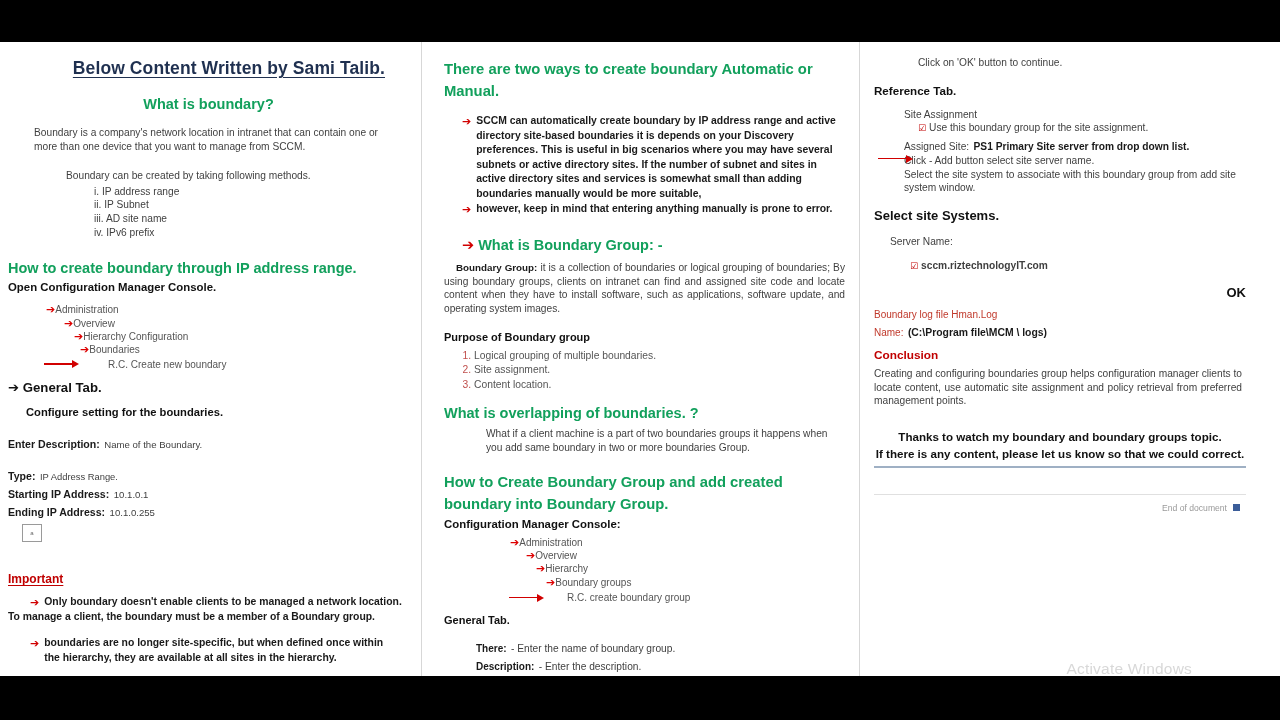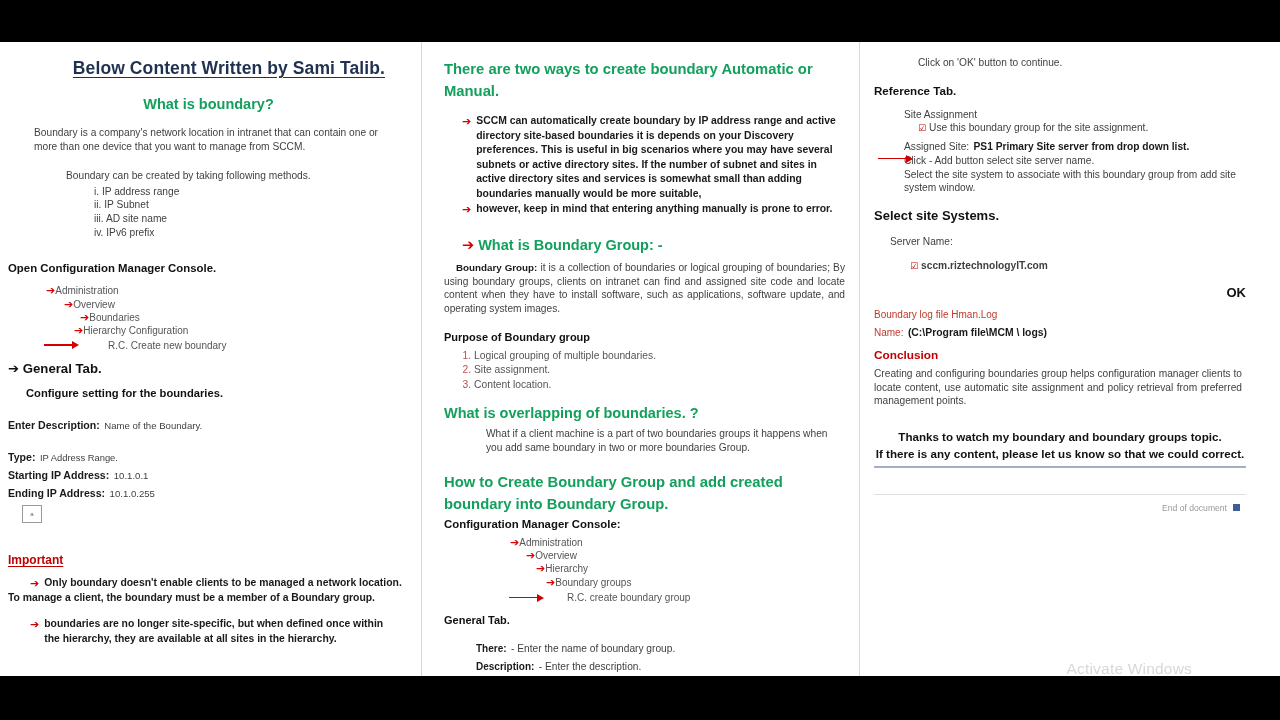--- a/index.html
+++ b/index.html
@@ -104,36 +104,37 @@
 
         <div class="sp-16"></div>
         <div class="body-txt indent-4">Boundary can be created by taking following methods.</div>
         <div class="sp-2"></div>
         <div class="body-txt indent-5" style="margin-left:86px;">i. IP address range</div>
         <div class="body-txt" style="margin-left:86px;">ii.  IP Subnet</div>
         <div class="body-txt" style="margin-left:86px;">iii.   AD site name</div>
         <div class="body-txt" style="margin-left:86px;">iv. IPv6 prefix</div>
 
         <div class="sp-20"></div>
+        <div class="h-green">How to create boundary through IP address range.</div>
         <div class="sp-2"></div>
         <div class="h-black">Open Configuration Manager Console.</div>
 
         <div class="sp-8"></div>
         <div style="margin-left:38px;">
           <div class="body-grey">
             <span class="arrow-glyph">➔</span><span>Administration</span>
           </div>
           <div style="margin-left:18px;" class="body-grey">
             <span class="arrow-glyph">➔</span><span>Overview</span>
           </div>
+          <div style="margin-left:28px;" class="body-grey">
+            <span class="arrow-glyph">➔</span><span>Hierarchy Configuration</span>
+          </div>
           <div style="margin-left:34px;" class="body-grey">
             <span class="arrow-glyph">➔</span><span>Boundaries</span>
-          </div>
-          <div style="margin-left:28px;" class="body-grey">
-            <span class="arrow-glyph">➔</span><span>Hierarchy Configuration</span>
           </div>
           <div style="display:flex;align-items:center;margin-left:-2px;margin-top:1px;">
             <span class="longarrow"></span>
             <span class="body-grey" style="margin-left:28px;">R.C.  Create new boundary</span>
           </div>
         </div>
 
         <div class="sp-8"></div>
         <div class="h-black lg">
           <span>➔</span>

